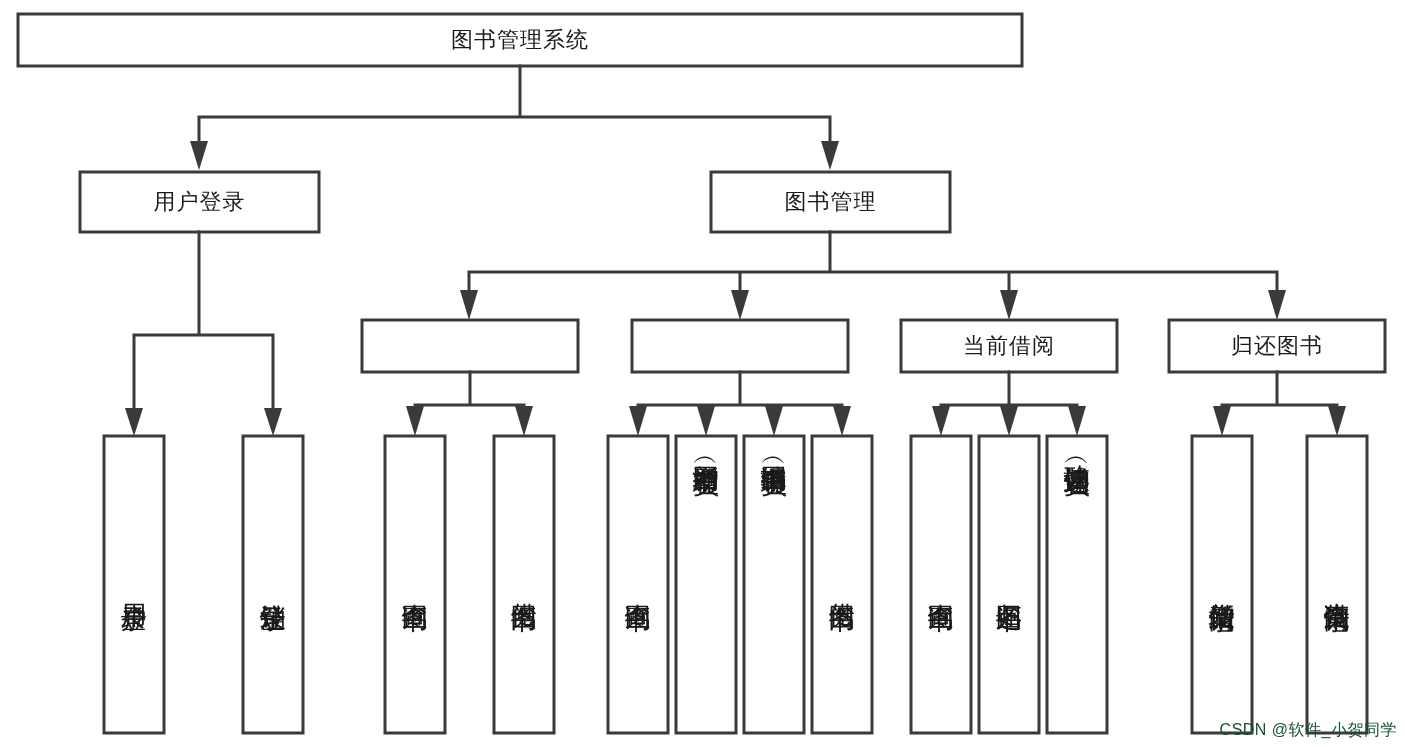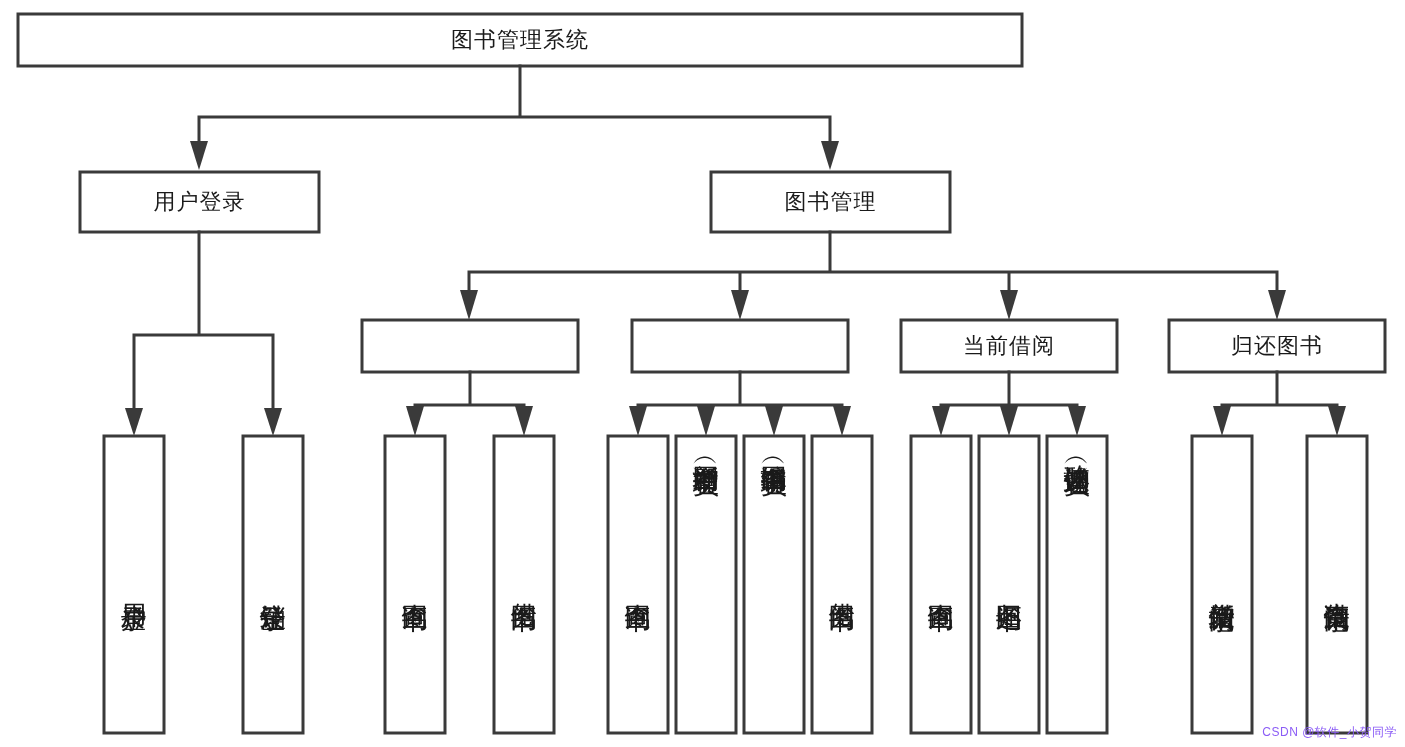--- a/index.html
+++ b/index.html
@@ -68,22 +68,22 @@
     justify-content: center;
     text-align: center;
     pointer-events: none;
     letter-spacing: 1px;
   }
   #watermark {
     position: absolute;
     right: 8px;
     bottom: 6px;
     font-family: "Liberation Sans", sans-serif;
-    font-size: 12px;
-    color: #8b5cf6;
+    font-size: 16px;
+    color: #14532d;
     letter-spacing: 0.5px;
     white-space: nowrap;
   }
 </style>
 </head>
 <body>
 
 <div id="diagram-root">
 
   <svg id="tree-svg" viewBox="0 0 1405 747">

